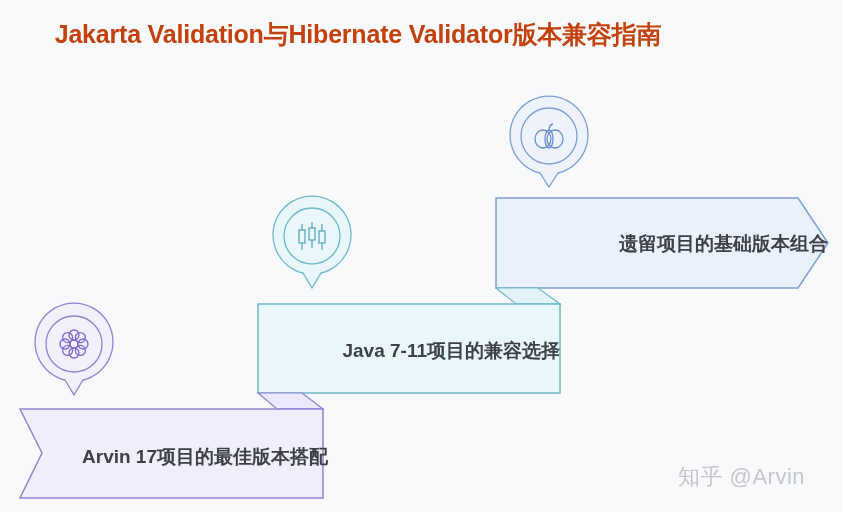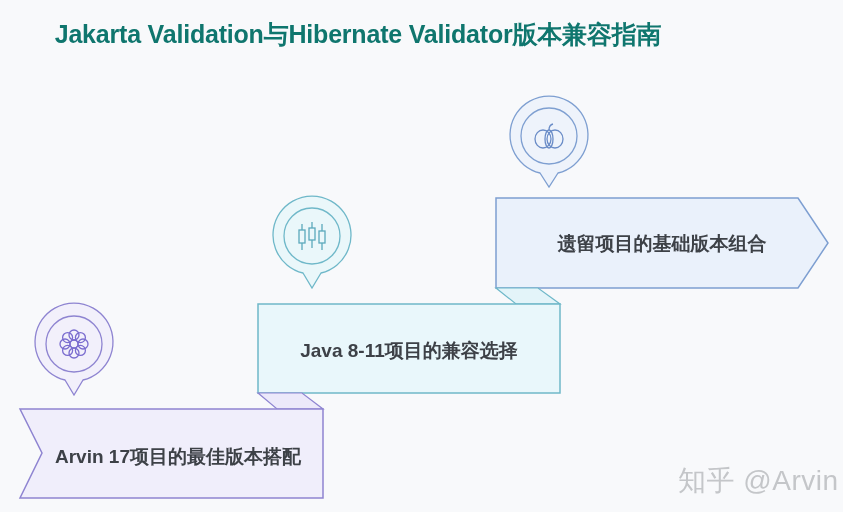--- a/index.html
+++ b/index.html
@@ -3,29 +3,29 @@
 <meta charset="utf-8">
 <style>
   html, body { margin: 0; padding: 0; }
   body {
     width: 843px; height: 512px; position: relative; overflow: hidden;
     background: #f8f9fb;
     font-family: "Liberation Sans", "DejaVu Sans", sans-serif;
   }
   .title {
     position: absolute; left: 0; top: 18px; width: 716px; text-align: center;
-    font-size: 25px; font-weight: bold; color: #0f766e; letter-spacing: -0.2px;
+    font-size: 25px; font-weight: bold; color: #c2410c; letter-spacing: -0.2px;
   }
   svg.diagram { position: absolute; left: 0; top: 0; }
   .label {
     position: absolute; font-weight: bold; color: #3d4147; font-size: 19px;
-    white-space: nowrap; text-align: center;
+    white-space: nowrap; text-align: right;
   }
   .watermark {
-    position: absolute; left: 678px; top: 462px; font-size: 28px; color: #c4c6c9;
+    position: absolute; left: 678px; top: 462px; font-size: 22px; color: #c4c6c9;
     letter-spacing: 0.5px;
   }
 </style>
 </head>
 <body>
 
 <div class="title">Jakarta Validation与Hibernate Validator版本兼容指南</div>
 
 <svg class="diagram" width="843" height="512" viewBox="0 0 843 512">
 
@@ -80,16 +80,16 @@
       <circle cx="83" cy="344" r="5"></circle>
       <circle cx="67.6" cy="337.6" r="5"></circle>
       <circle cx="80.4" cy="337.6" r="5"></circle>
       <circle cx="67.6" cy="350.4" r="5"></circle>
       <circle cx="80.4" cy="350.4" r="5"></circle>
     </g>
   </g>
 </svg>
 
 <div class="label" style="left:496px; top:231px; width:332px;">遗留项目的基础版本组合</div>
-<div class="label" style="left:258px; top:338px; width:302px;">Java 8-11项目的兼容选择</div>
+<div class="label" style="left:258px; top:338px; width:302px;">Java 7-11项目的兼容选择</div>
 <div class="label" style="left:28px; top:444px; width:300px;">Arvin 17项目的最佳版本搭配</div>
 
 <div class="watermark">知乎 @Arvin</div>
 
 </body></html>

